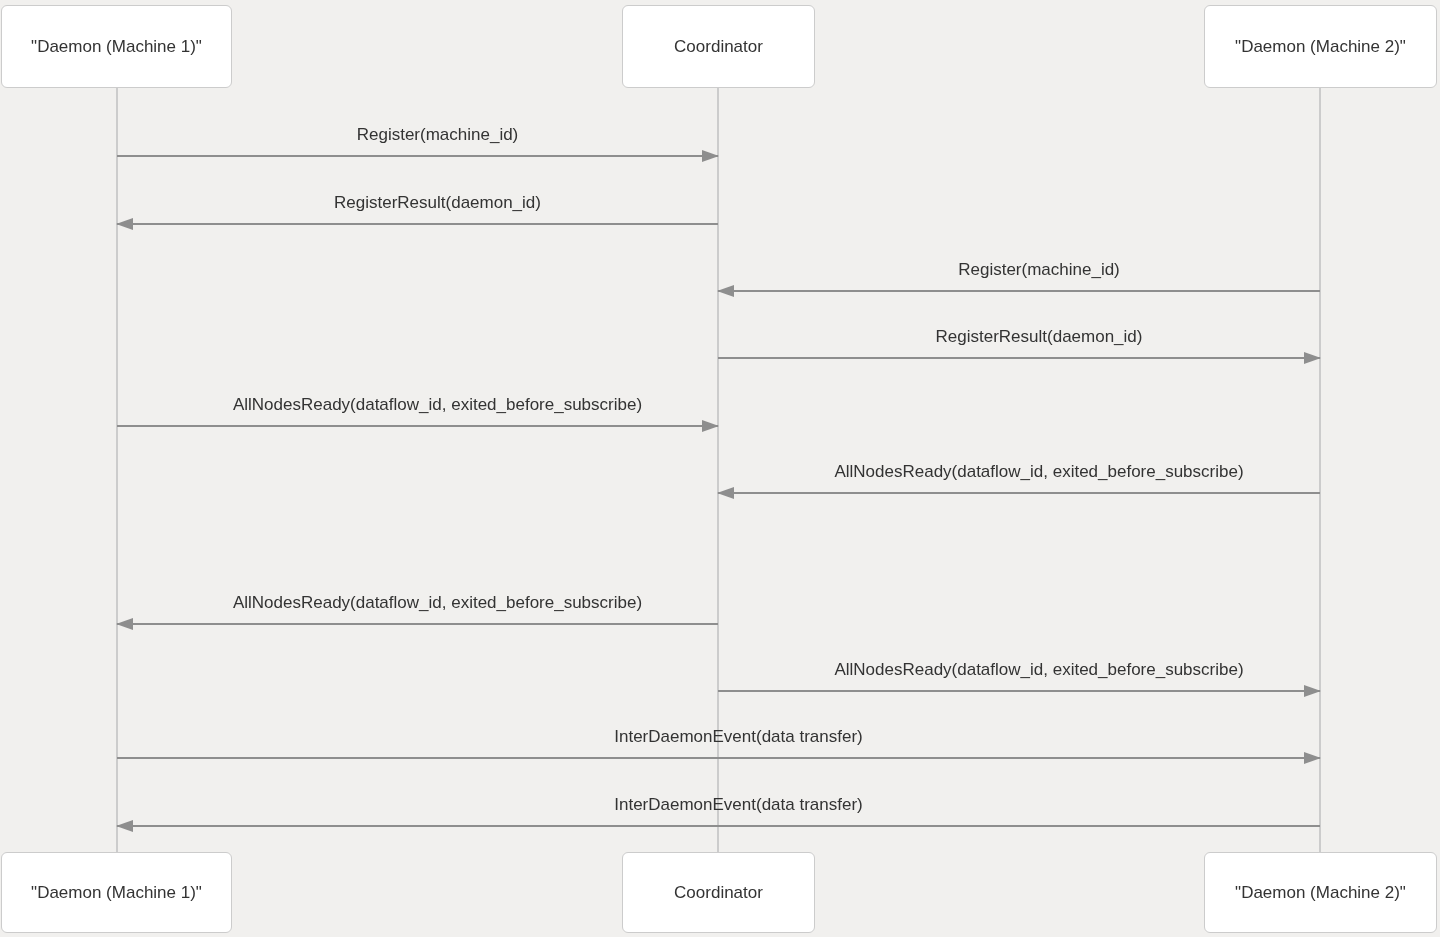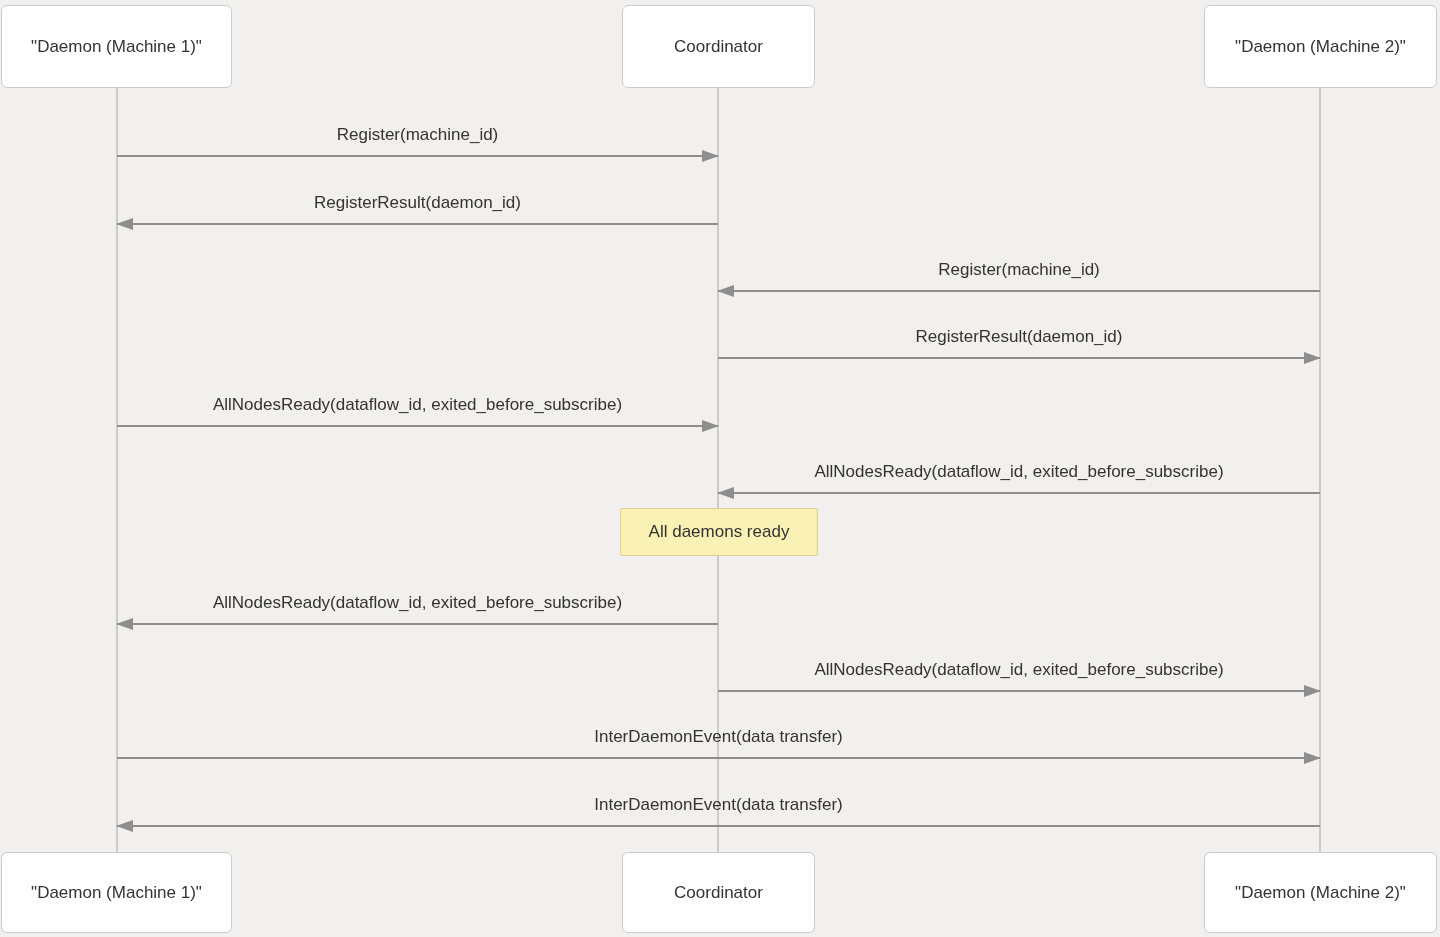--- a/index.html
+++ b/index.html
@@ -28,20 +28,21 @@
     box-sizing:border-box;
   }
 
   .msg-label{
     position:absolute;
     display:flex;align-items:flex-end;justify-content:center;
     font-size:17px;color:#333333;
     height:34px;
     z-index:2;
     white-space:nowrap;
+    padding-left:20px;
   }
 
   .arrow{
     position:absolute;height:2px;background:#8e8e8e;z-index:2;
   }
   .arrow .head{
     position:absolute;top:-5px;width:0;height:0;
     border-top:6px solid transparent;
     border-bottom:6px solid transparent;
   }
@@ -107,23 +108,20 @@
   <div class="msg-label" style="left:117px;top:381px;width:601px;">AllNodesReady(dataflow_id, exited_before_subscribe)</div>
   <div class="arrow dir-right" style="left:117px;top:425px;width:601px;">
     <span class="head"></span>
   </div>
 
   <div class="msg-label" style="left:718px;top:448px;width:602px;">AllNodesReady(dataflow_id, exited_before_subscribe)</div>
   <div class="arrow dir-left" style="left:718px;top:492px;width:602px;">
     <span class="head"></span>
   </div>
 
-  <div class="note" style="left:620px;top:508px;width:198px;height:48px;">
-    <span>All daemons ready</span>
-  </div>
 
   <div class="msg-label" style="left:117px;top:579px;width:601px;">AllNodesReady(dataflow_id, exited_before_subscribe)</div>
   <div class="arrow dir-left" style="left:117px;top:623px;width:601px;">
     <span class="head"></span>
   </div>
 
   <div class="msg-label" style="left:718px;top:646px;width:602px;">AllNodesReady(dataflow_id, exited_before_subscribe)</div>
   <div class="arrow dir-right" style="left:718px;top:690px;width:602px;">
     <span class="head"></span>
   </div>

